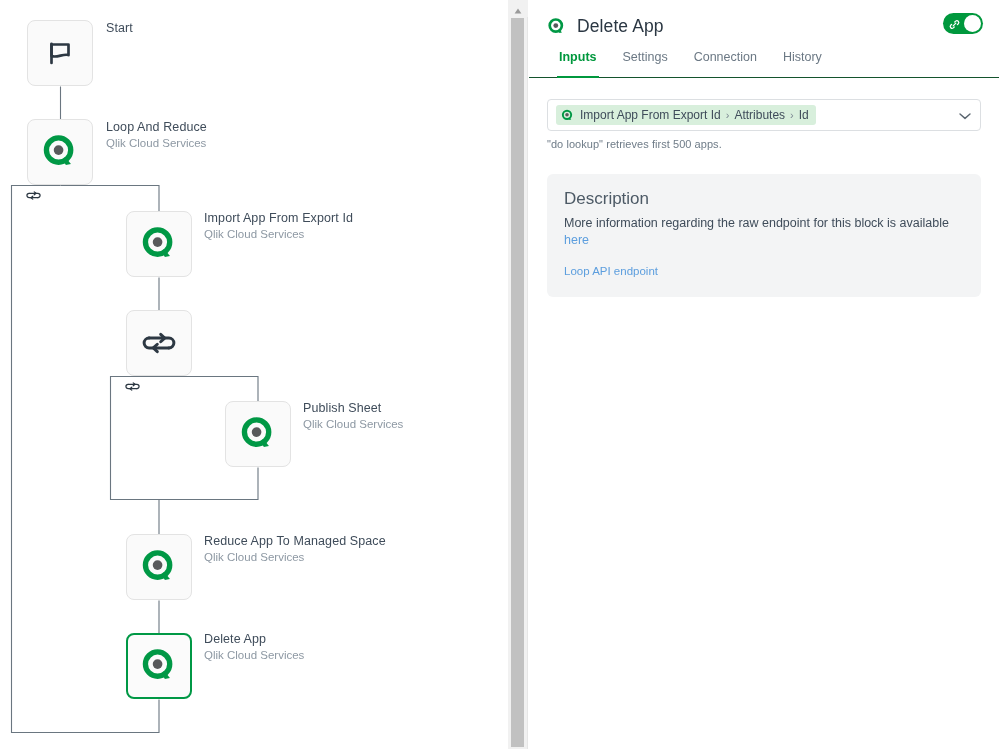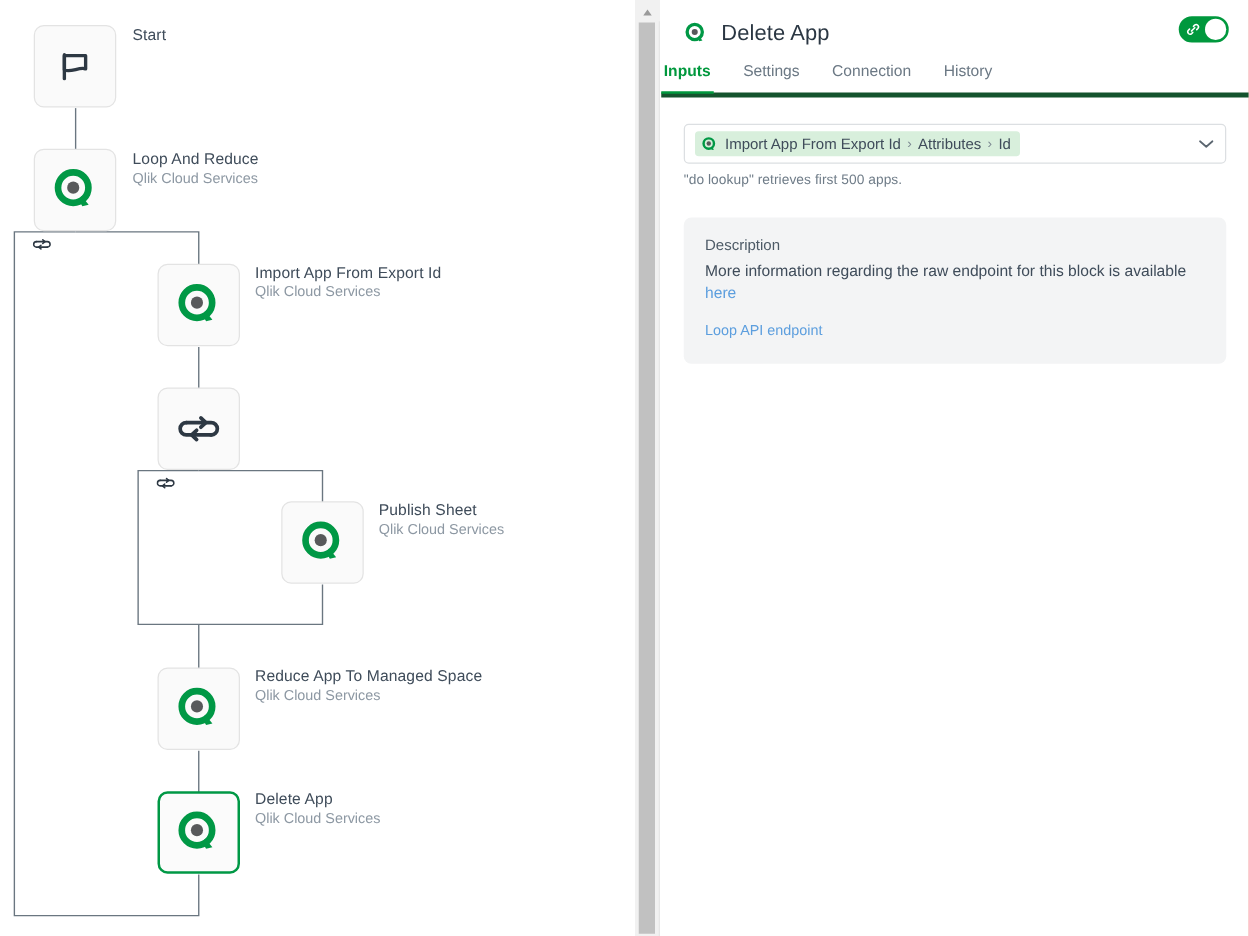--- a/index.html
+++ b/index.html
@@ -4,21 +4,21 @@
 <style>
   * { box-sizing: border-box; }
   html, body {
     margin: 0; padding: 0;
     width: 999px; height: 749px;
     overflow: hidden;
     background: #ffffff;
     font-family: "Liberation Sans", sans-serif;
     -webkit-font-smoothing: antialiased;
   }
-  #app { position: relative; width: 999px; height: 749px; background: #ef4444; }
+  #app { position: relative; width: 999px; height: 749px; background: #f9a8d4; }
 
   
   #canvas {
     position: absolute; left: 0; top: 0;
     width: 508px; height: 749px;
     background: #ffffff;
     overflow: hidden;
   }
   #edges { position: absolute; left: 0; top: 0; width: 508px; height: 749px; }
 
@@ -117,22 +117,22 @@
   .toggle .knob {
     position: absolute; right: 2px; top: 2px;
     width: 17px; height: 17px; border-radius: 50%;
     background: #ffffff;
   }
   .toggle .lnk { position: absolute; left: 5px; top: 4px; }
 
   .tabs {
     position: relative;
     display: flex;
-    padding: 0 2px;
-    border-bottom: 4px solid #14532d;
+    padding: 0 30px;
+    border-bottom: 1px solid #14532d;
     height: 29px;
   }
   .tab {
     font-size: 12.5px;
     color: #6b7884;
     padding: 0 0 8px 0;
     margin-right: 26px;
     position: relative;
     cursor: pointer;
     line-height: 16px;
@@ -180,21 +180,21 @@
   .helper {
     font-size: 11px; color: #6f7c88; margin-top: 7px; letter-spacing: .05px;
   }
 
   .desc-card {
     margin-top: 24px;
     background: #f3f4f5;
     border-radius: 6px;
     padding: 15px 17px 18px 17px;
   }
-  .desc-title { font-size: 12px; color: #4d5a66; margin-bottom: 6px; }
+  .desc-title { font-size: 17px; color: #4d5a66; margin-bottom: 6px; }
   .desc-text { font-size: 12.5px; color: #3f4c5a; line-height: 17px; }
   .desc-text a, .api-link {
     color: #5c9ede; text-decoration: none; cursor: pointer;
   }
   .api-link { display: inline-block; margin-top: 16px; font-size: 11.5px; }
 </style>
 </head>
 <body>
 
 <div id="app">

